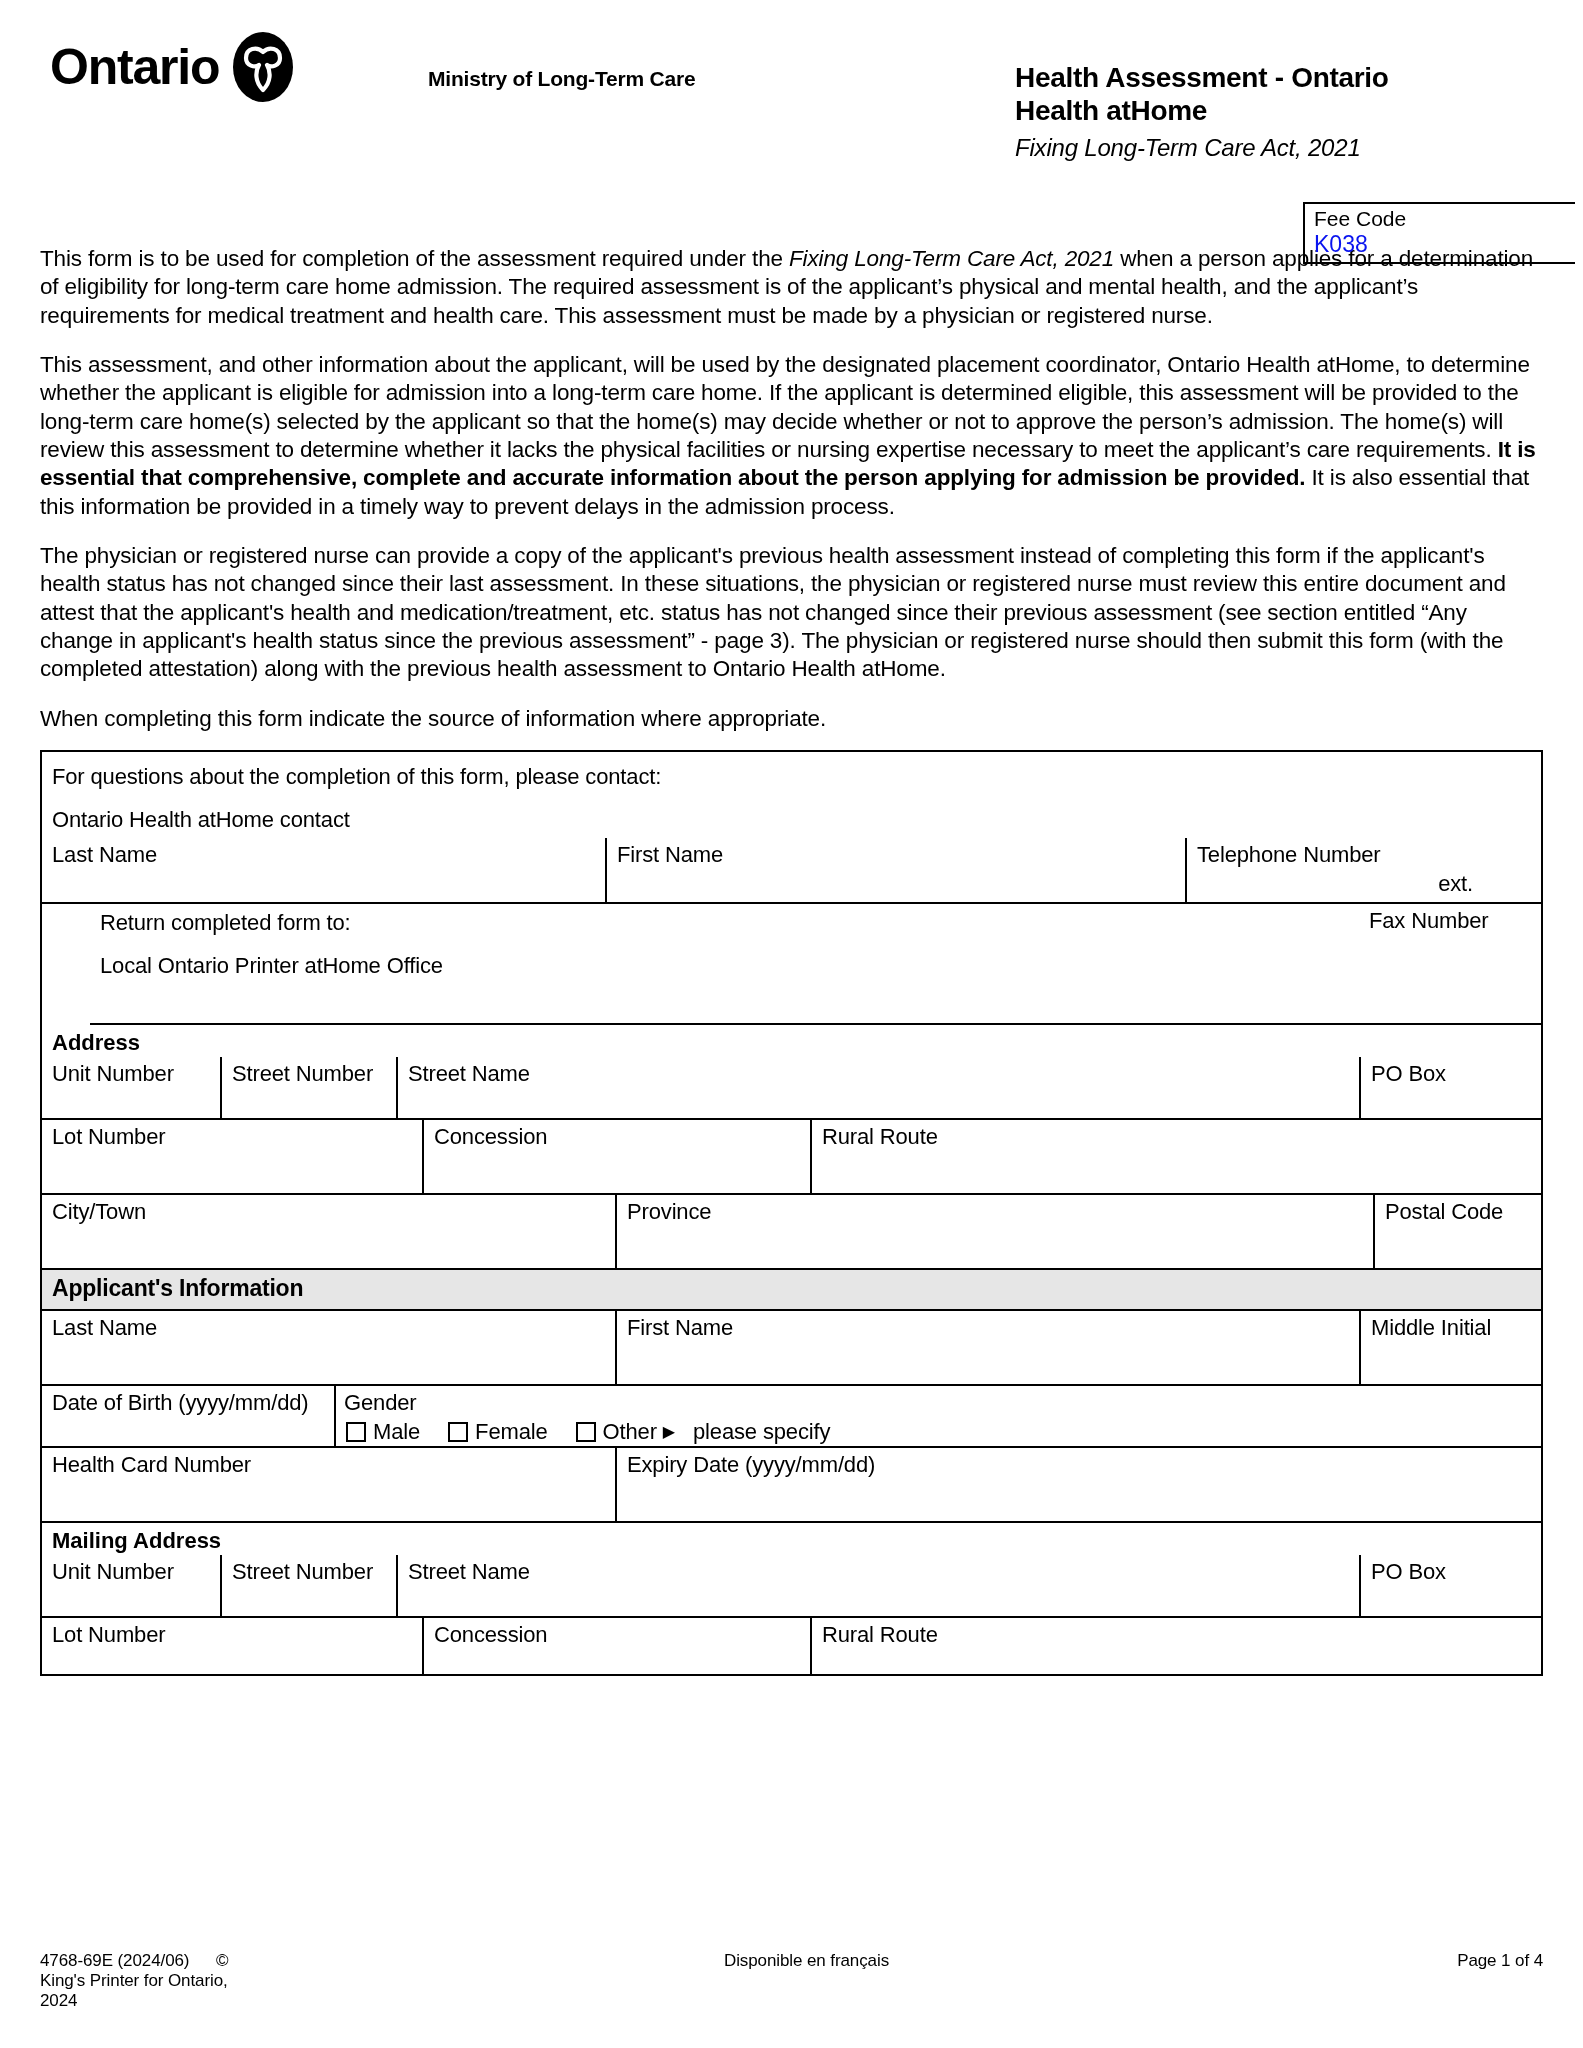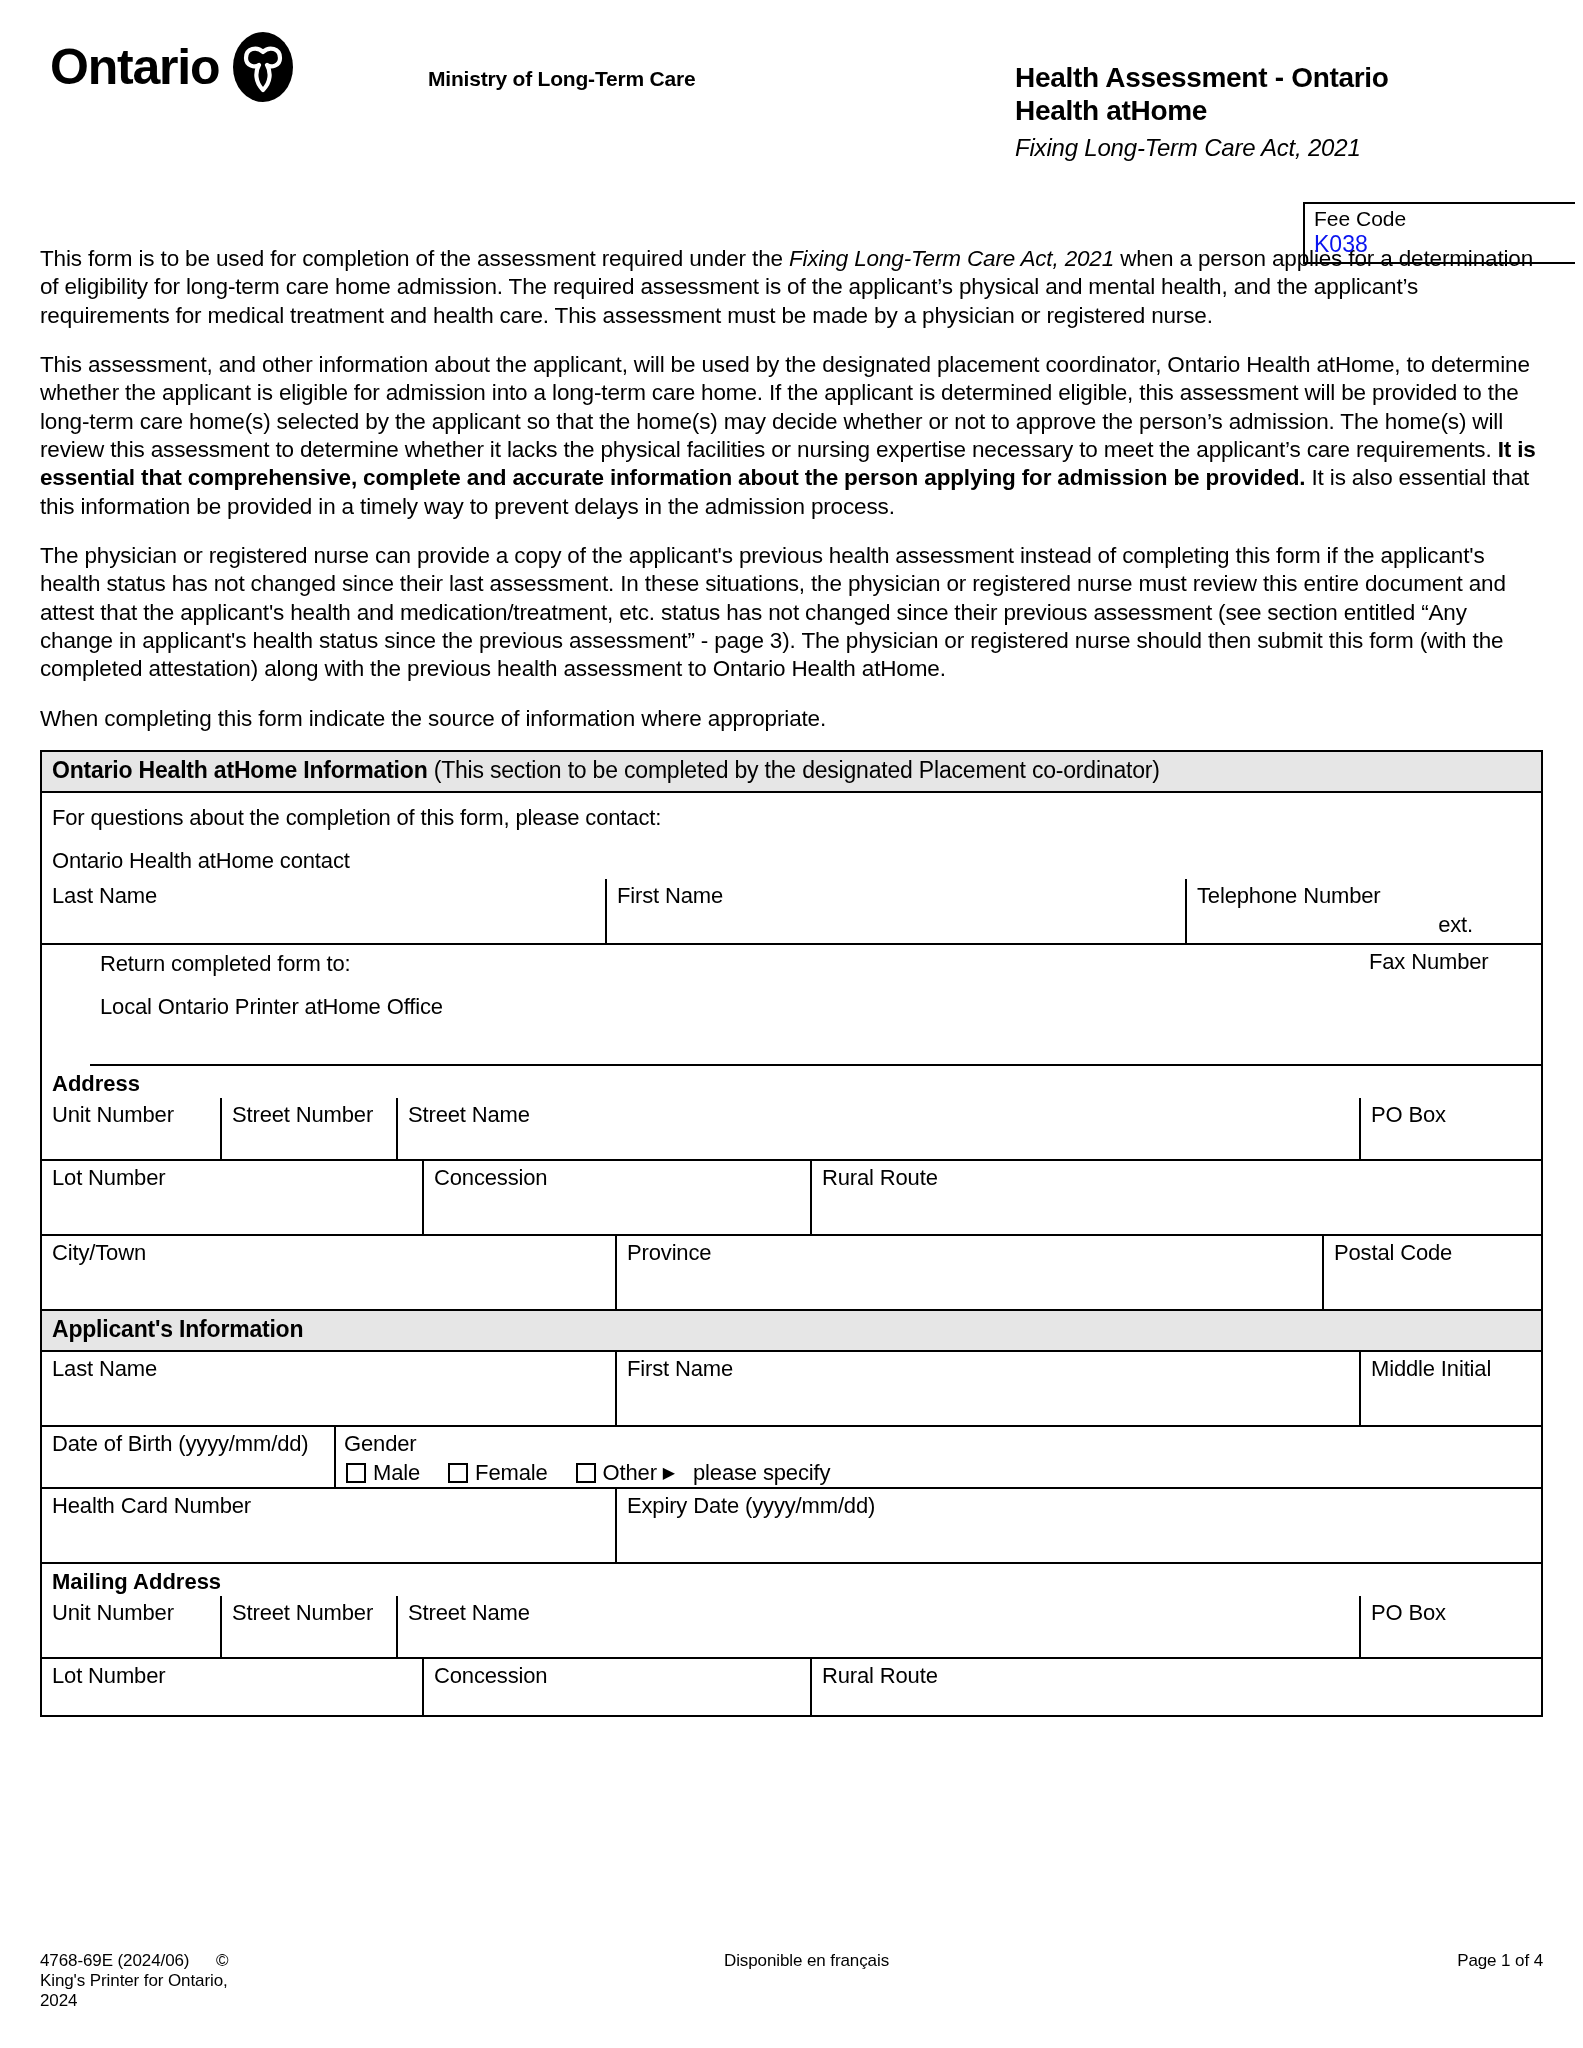--- a/index.html
+++ b/index.html
@@ -233,21 +233,20 @@
 
   <div class="intro">
     <p><span>This form is to be used for completion of the assessment required under the </span><em>Fixing Long-Term Care Act, 2021</em><span> when a person applies for a determination of eligibility for long-term care home admission. The required assessment is of the applicant’s physical and mental health, and the applicant’s requirements for medical treatment and health care. This assessment must be made by a physician or registered nurse.</span></p>
     <p><span>This assessment, and other information about the applicant, will be used by the designated placement coordinator, Ontario Health atHome, to determine whether the applicant is eligible for admission into a long-term care home. If the applicant is determined eligible, this assessment will be provided to the long-term care home(s) selected by the applicant so that the home(s) may decide whether or not to approve the person’s admission. The home(s) will review this assessment to determine whether it lacks the physical facilities or nursing expertise necessary to meet the applicant’s care requirements. </span><strong>It is essential that comprehensive, complete and accurate information about the person applying for admission be provided.</strong><span> It is also essential that this information be provided in a timely way to prevent delays in the admission process.</span></p>
     <p>The physician or registered nurse can provide a copy of the applicant's previous health assessment instead of completing this form if the applicant's health status has not changed since their last assessment. In these situations, the physician or registered nurse must review this entire document and attest that the applicant's health and medication/treatment, etc. status has not changed since their previous assessment (see section entitled “Any change in applicant's health status since the previous assessment” - page 3). The physician or registered nurse should then submit this form (with the completed attestation) along with the previous health assessment to Ontario Health atHome.</p>
     <p class="last">When completing this form indicate the source of information where appropriate.</p>
   </div>
 
   <div class="formtable">
 
-    <div class="sec-head"><b>Ontario Health atHome Information</b><span> (This section to be completed by the designated Placement co-ordinator)</span></div>
 
     <div class="row" style="display:block;">
       <div class="sub" style="padding-top:12px;">For questions about the completion of this form, please contact:</div>
       <div class="sub" style="padding-top:12px;">Ontario Health atHome contact</div>
       <div style="display:flex; height:64px;">
         <div class="cell plain" style="width:563px;">
           <span>Last Name</span>
         </div>
         <div class="cell" style="width:540px;">
           <span>First Name</span>
@@ -301,21 +300,21 @@
       </div>
     </div>
 
     <div class="row" style="height:75px;">
       <div class="cell plain" style="width:573px;">
         <span>City/Town</span>
       </div>
       <div class="cell" style="flex:1;">
         <span>Province</span>
       </div>
-      <div class="cell" style="width:219px;margin-left:36px;">
+      <div class="cell" style="width:168px;margin-left:36px;">
         <span>Postal Code</span>
       </div>
     </div>
 
     <div class="sec-head"><b>Applicant's Information</b></div>
 
     <div class="row" style="height:75px;">
       <div class="cell plain" style="width:573px;">
         <span>Last Name</span>
       </div>

